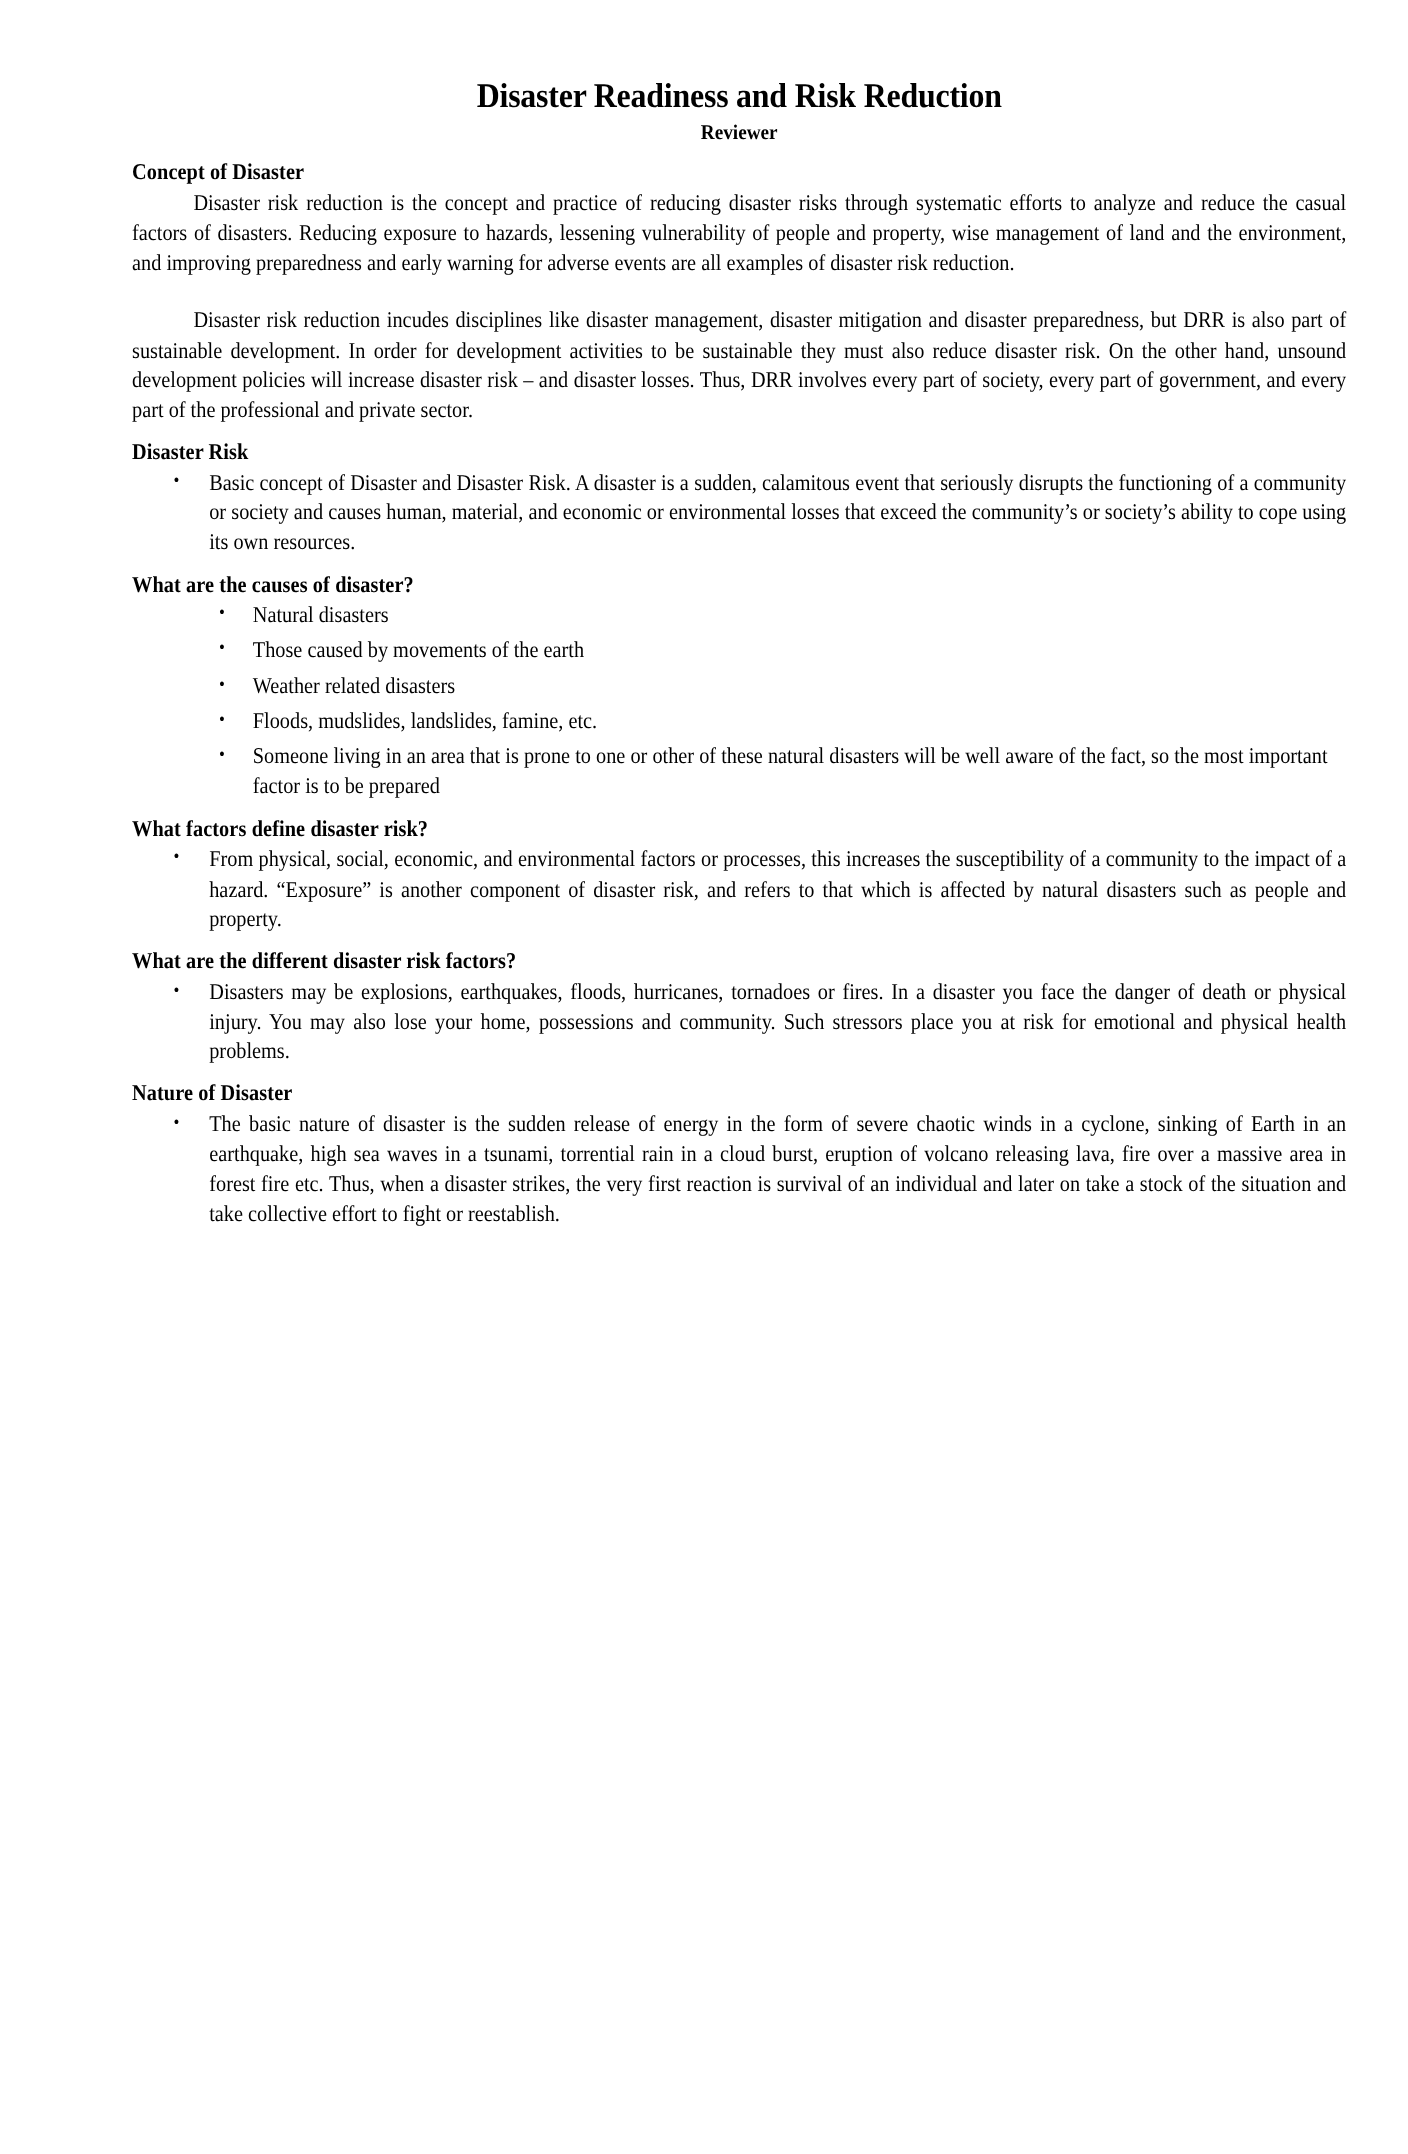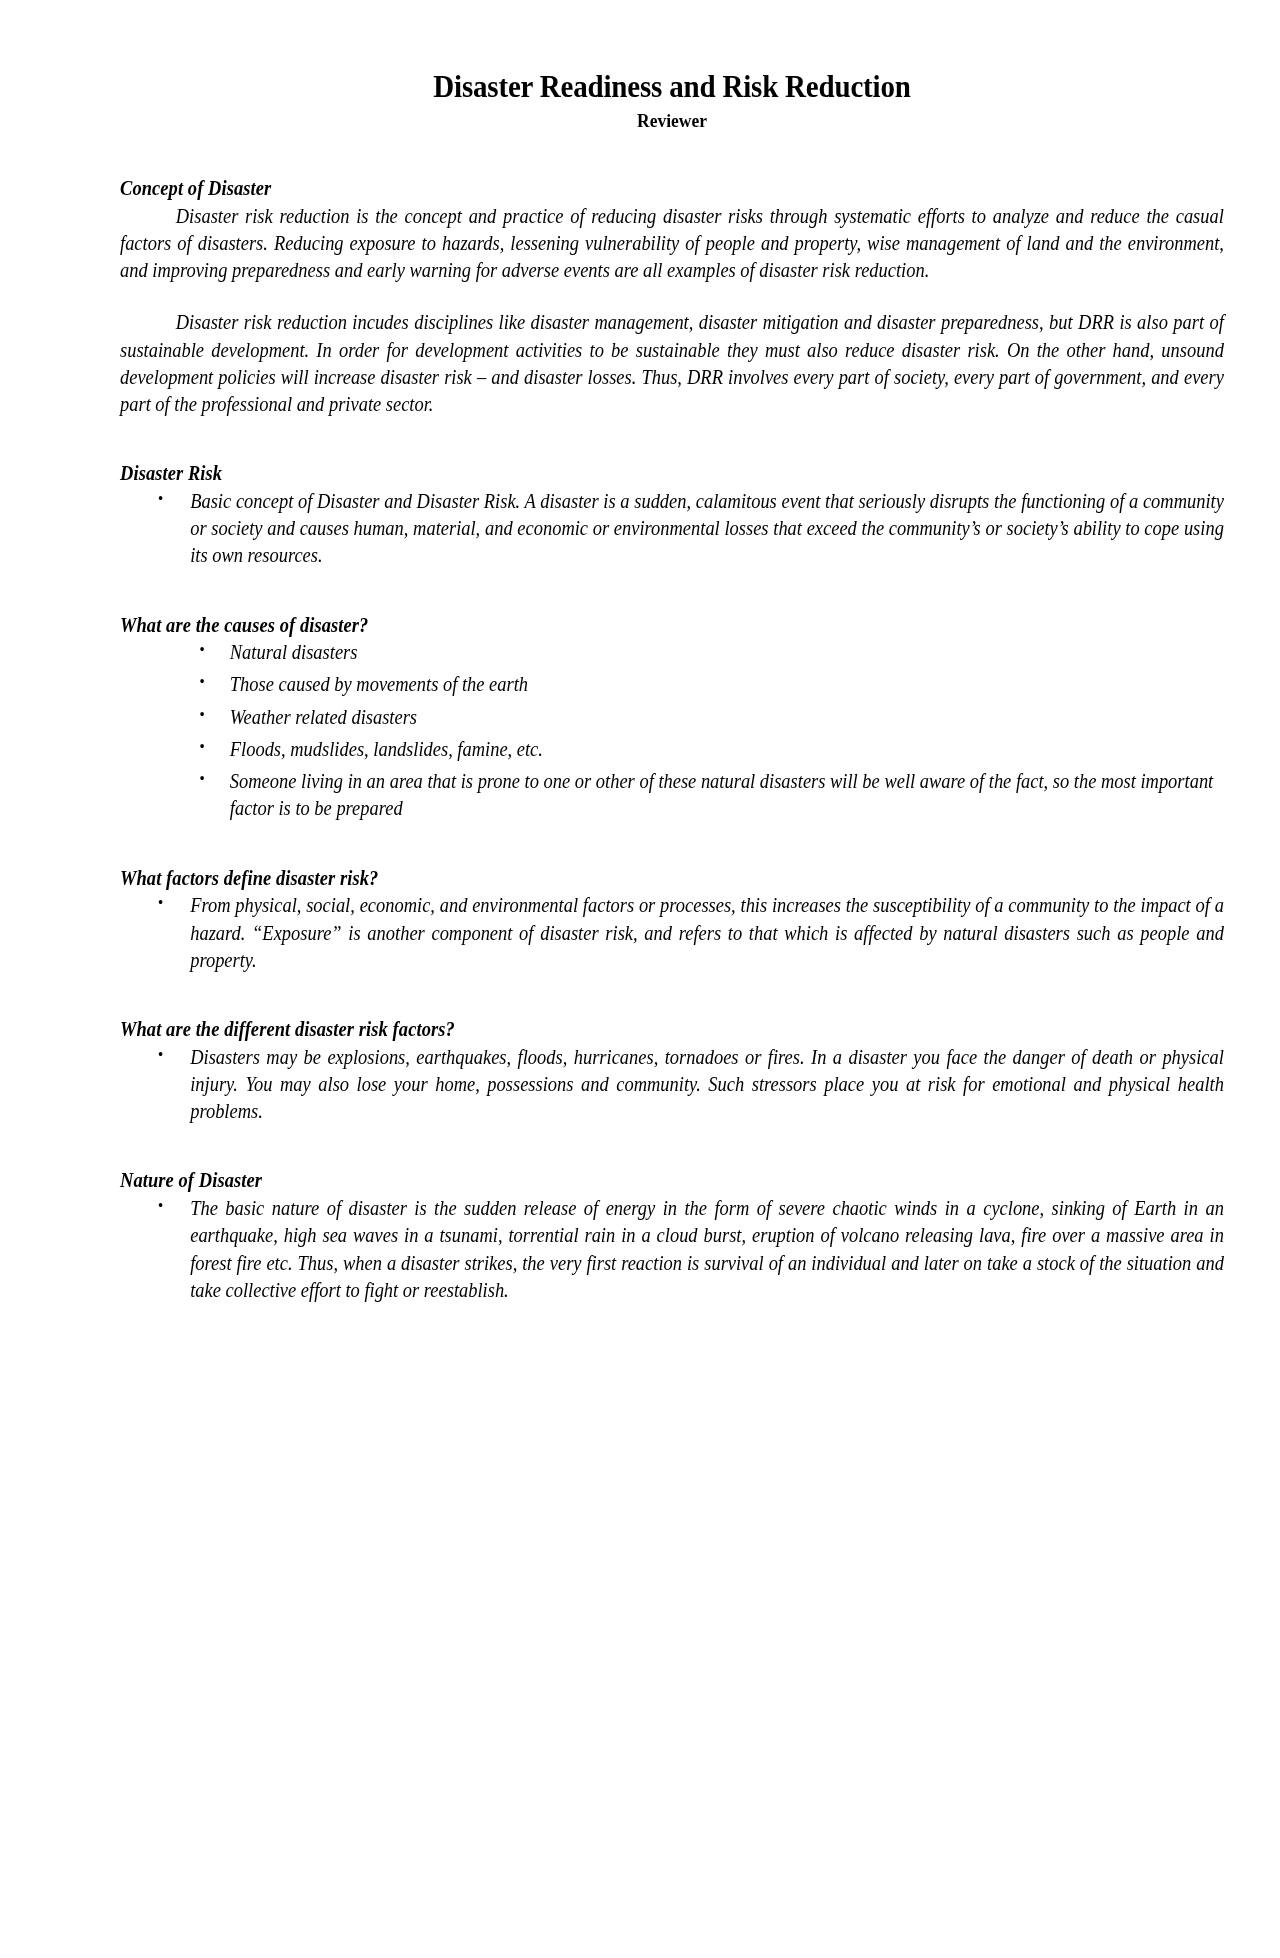--- a/index.html
+++ b/index.html
@@ -39,22 +39,21 @@
     font-weight: bold;
     font-size: 19px;
     line-height: 1.2;
     transform: scaleX(0.92);
     transform-origin: center top;
     margin: 5px 0 0 0;
   }
 
   
   .section {
-    margin-top: 43px;
-    font-style: italic;
+    margin-top: 12px;
   }
 
   h2.heading {
     font-size: 20.5px;
     font-weight: bold;
     line-height: 1.2;
     margin: 0 0 2px 0;
     transform: scaleX(0.9);
     transform-origin: left top;
     width: 111%;

